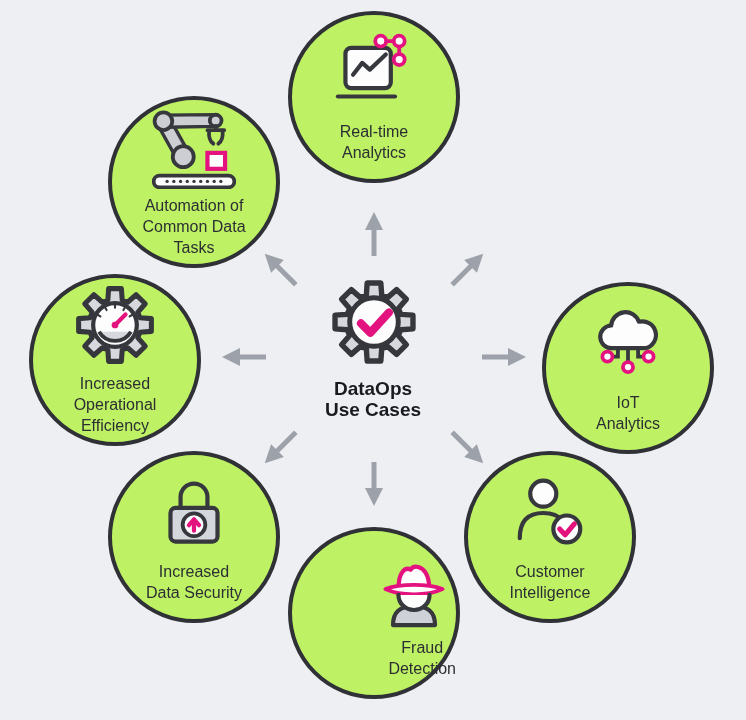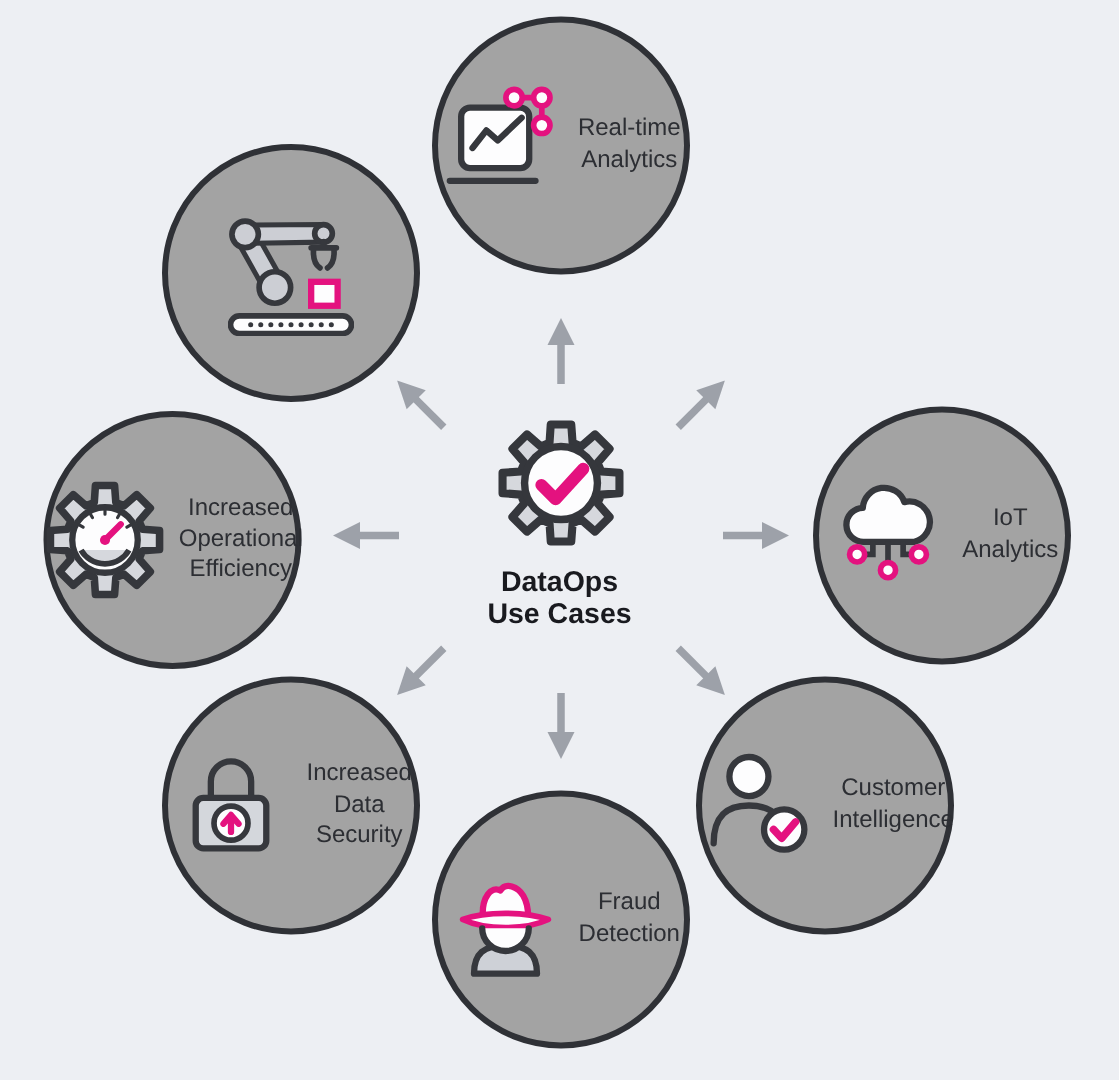--- a/index.html
+++ b/index.html
@@ -11,40 +11,40 @@
     background: #edeff3;
     overflow: hidden;
   }
   .node {
     position: absolute;
     width: 172px;
     height: 172px;
     box-sizing: border-box;
     border: 4px solid #2f3136;
     border-radius: 50%;
-    background: #a3a3a3;
+    background: #bef264;
     display: flex;
-    flex-direction: row;
+    flex-direction: column;
     align-items: center;
     justify-content: center;
     gap: 7px;
   }
   .node svg { width: 84px; height: 84px; flex: 0 0 auto; }
   .node .label {
     font-size: 16px;
     line-height: 1.3;
     color: #2c2e33;
     text-align: center;
     white-space: pre-line;
   }
   .n-top          { left: 288px; top: 11px; }
   .n-top-right    { left: 466px; top: 96px; }
-  .n-right        { left: 542px; top: 271px; }
+  .n-right        { left: 542px; top: 282px; }
   .n-bottom-right { left: 464px; top: 451px; }
-  .n-bottom       { left: 288px; top: 527px; }
+  .n-bottom       { left: 288px; top: 527px; align-items: flex-end; }
   .n-bottom-left  { left: 108px; top: 451px; }
   .n-left         { left: 29px;  top: 274px; }
   .n-top-left     { left: 108px; top: 96px; }
 
   .center-gear {
     position: absolute;
     left: 329px; top: 277px;
     width: 90px; height: 90px;
   }
   .center-title {
@@ -201,15 +201,18 @@
       <circle cx="18" cy="91" r="2" fill="#36383d"></circle>
         <circle cx="26" cy="91" r="2" fill="#36383d"></circle>
         <circle cx="34" cy="91" r="2" fill="#36383d"></circle>
         <circle cx="42" cy="91" r="2" fill="#36383d"></circle>
         <circle cx="50" cy="91" r="2" fill="#36383d"></circle>
         <circle cx="58" cy="91" r="2" fill="#36383d"></circle>
         <circle cx="66" cy="91" r="2" fill="#36383d"></circle>
         <circle cx="74" cy="91" r="2" fill="#36383d"></circle>
         <circle cx="82" cy="91" r="2" fill="#36383d"></circle>
     </svg>
+    <div class="label">Automation of
+Common Data
+Tasks</div>
   </div>
 
 </div>
 
 </body></html>

